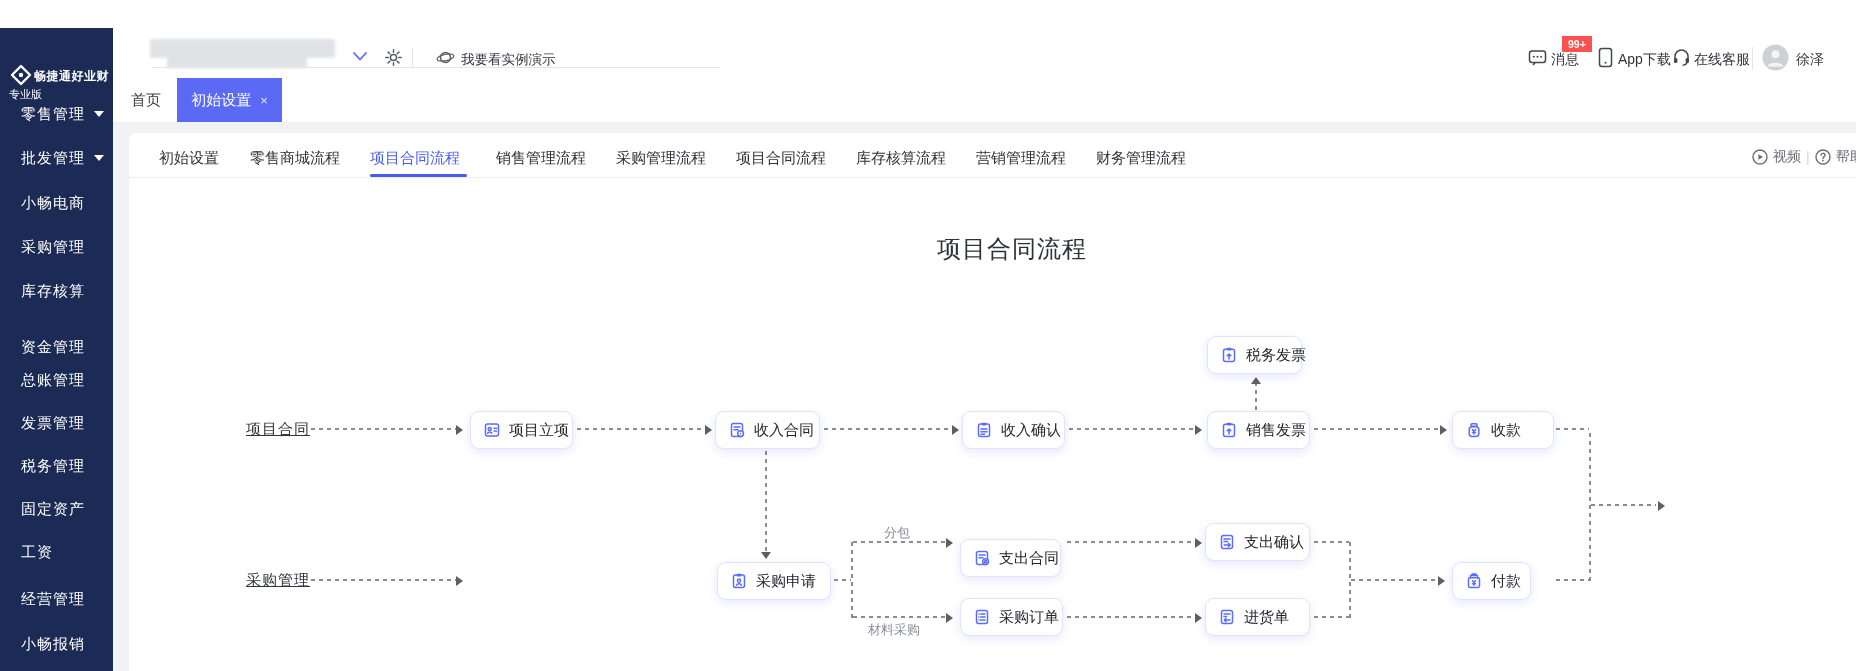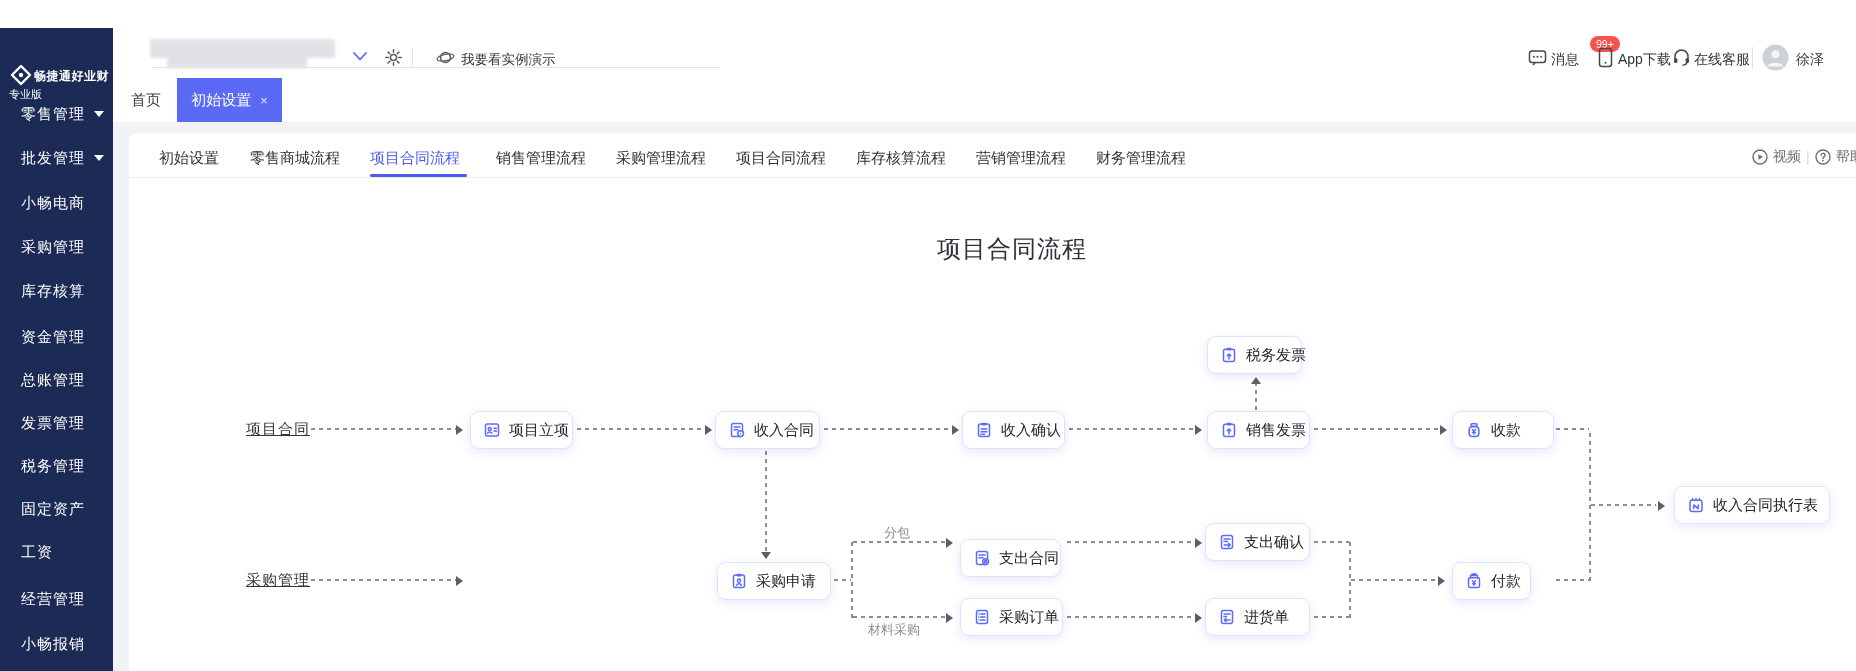--- a/index.html
+++ b/index.html
@@ -12,21 +12,21 @@
                color:#fff; font-size:15px; font-weight:500; letter-spacing:1px; cursor:pointer; white-space:nowrap; }
   .caret { position:absolute; right:9px; top:8px; width:0; height:0;
            border-left:5px solid transparent; border-right:5px solid transparent; border-top:6px solid #fff; }
   .brand-name { position:absolute; left:34px; top:40px; color:#fff; font-size:12px; font-weight:700; letter-spacing:.5px; white-space:nowrap; }
   .brand-edition { position:absolute; left:9px; top:59px; color:#fff; font-size:11px; }
   
   .blur-block { background:#c7cbd3; opacity:.55; filter:blur(1.5px); border-radius:2px; }
   .hdr-text { font-size:13.5px; color:#33353b; white-space:nowrap; }
   .hdr-div { width:1px; background:#e4e4e8; }
   .badge { background:#fa5151; color:#fff; font-size:10.5px; line-height:16px; height:16px;
-           padding:0 6px; border-radius:8px; font-weight:400;margin-left:28px; }
+           padding:0 6px; border-radius:0; font-weight:700; }
   
   .tab-active { background:#5b6af5; color:#fff; font-size:15px; display:flex; align-items:center; justify-content:center; gap:9px; cursor:pointer; }
   .tab-close { font-size:13px; opacity:.85; }
   
   .content-bg { left:113px; top:122px; width:1743px; height:549px; background:#f0f2f5; }
   .card { left:129px; top:133px; width:1727px; height:538px; background:#fff; border-radius:8px 0 0 0; }
   .subtab { position:absolute; top:148px; font-size:15px; color:#2e3138; line-height:20px; cursor:pointer; white-space:nowrap; }
   .subtab.active { color:#4a5cf0; font-weight:500; }
   .flow-title { font-size:24px; color:#2f3138; font-weight:500; letter-spacing:1px; text-align:center; }
   
@@ -55,21 +55,21 @@
       <circle cx="12" cy="11" r="2.2" fill="#fff"></circle>
     </svg>
     <div class="brand-name">畅捷通好业财</div>
     <div class="brand-edition">专业版</div>
 
     <div class="side-item" style="top:75px"><span>零售管理</span><span class="caret"></span></div>
     <div class="side-item" style="top:119px"><span>批发管理</span><span class="caret"></span></div>
     <div class="side-item" style="top:164px"><span>小畅电商</span></div>
     <div class="side-item" style="top:208px"><span>采购管理</span></div>
     <div class="side-item" style="top:252px"><span>库存核算</span></div>
-    <div class="side-item" style="top:298px"><span>资金管理</span></div>
+    <div class="side-item" style="top:308px"><span>资金管理</span></div>
     <div class="side-item" style="top:341px"><span>总账管理</span></div>
     <div class="side-item" style="top:384px"><span>发票管理</span></div>
     <div class="side-item" style="top:427px"><span>税务管理</span></div>
     <div class="side-item" style="top:470px"><span>固定资产</span></div>
     <div class="side-item" style="top:513px"><span>工资</span></div>
     <div class="side-item" style="top:560px"><span>经营管理</span></div>
     <div class="side-item" style="top:605px"><span>小畅报销</span></div>
   </div>
 
   <div class="abs blur-block" style="left:150px;top:39px;width:185px;height:19px"></div>
@@ -321,22 +321,14 @@
 
   <div class="node" style="left:1452px;top:562px;width:79px">
     <svg class="nico" viewBox="0 0 18 18" fill="none" stroke="#5b6cfa" stroke-width="1.5" stroke-linecap="round" stroke-linejoin="round">
       <rect x="3.5" y="5.8" width="11" height="9.6" rx="1.6"></rect>
         <path d="M5.5 5.8V3.4h7v2.4M7 3.4V2h4v1.4"></path>
       <path d="M7.4 8.8 9 10.4l1.6-1.6M9 10.4v2.8M7.5 11.8h3"></path>
     </svg>
     <span>付款</span>
   </div>
 
-  <div class="node" style="left:1674px;top:486px;width:156px">
-    <svg class="nico" viewBox="0 0 18 18" fill="none" stroke="#5b6cfa" stroke-width="1.5" stroke-linecap="round" stroke-linejoin="round">
-      <rect x="3" y="4.2" width="12" height="11.3" rx="2"></rect>
-      <path d="M5.5 2.4v1.8M9 2.4v1.8M12.5 2.4v1.8"></path>
-      <path d="M6.8 12.6V8.9l4.4 3.7V8.9"></path>
-    </svg>
-    <span>收入合同执行表</span>
-  </div>
 
 </div>
 
 </body></html>

